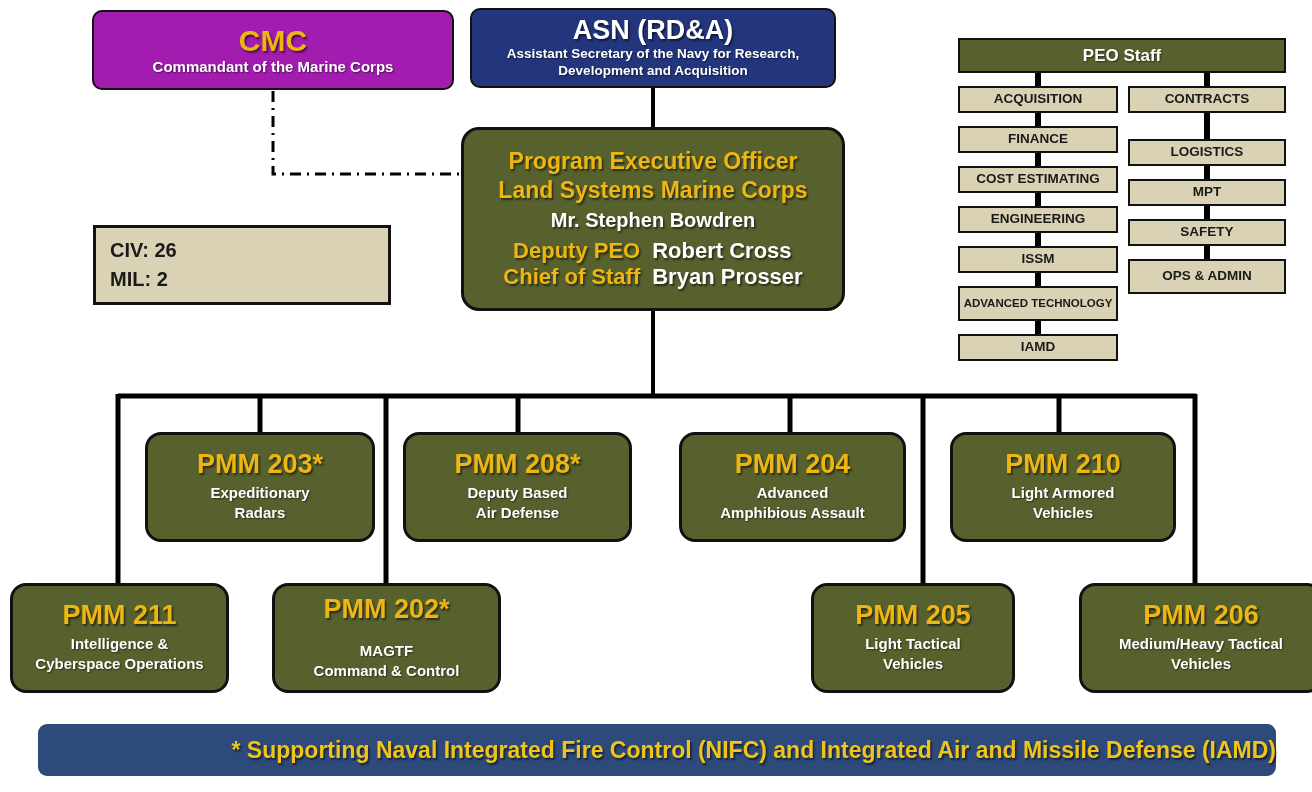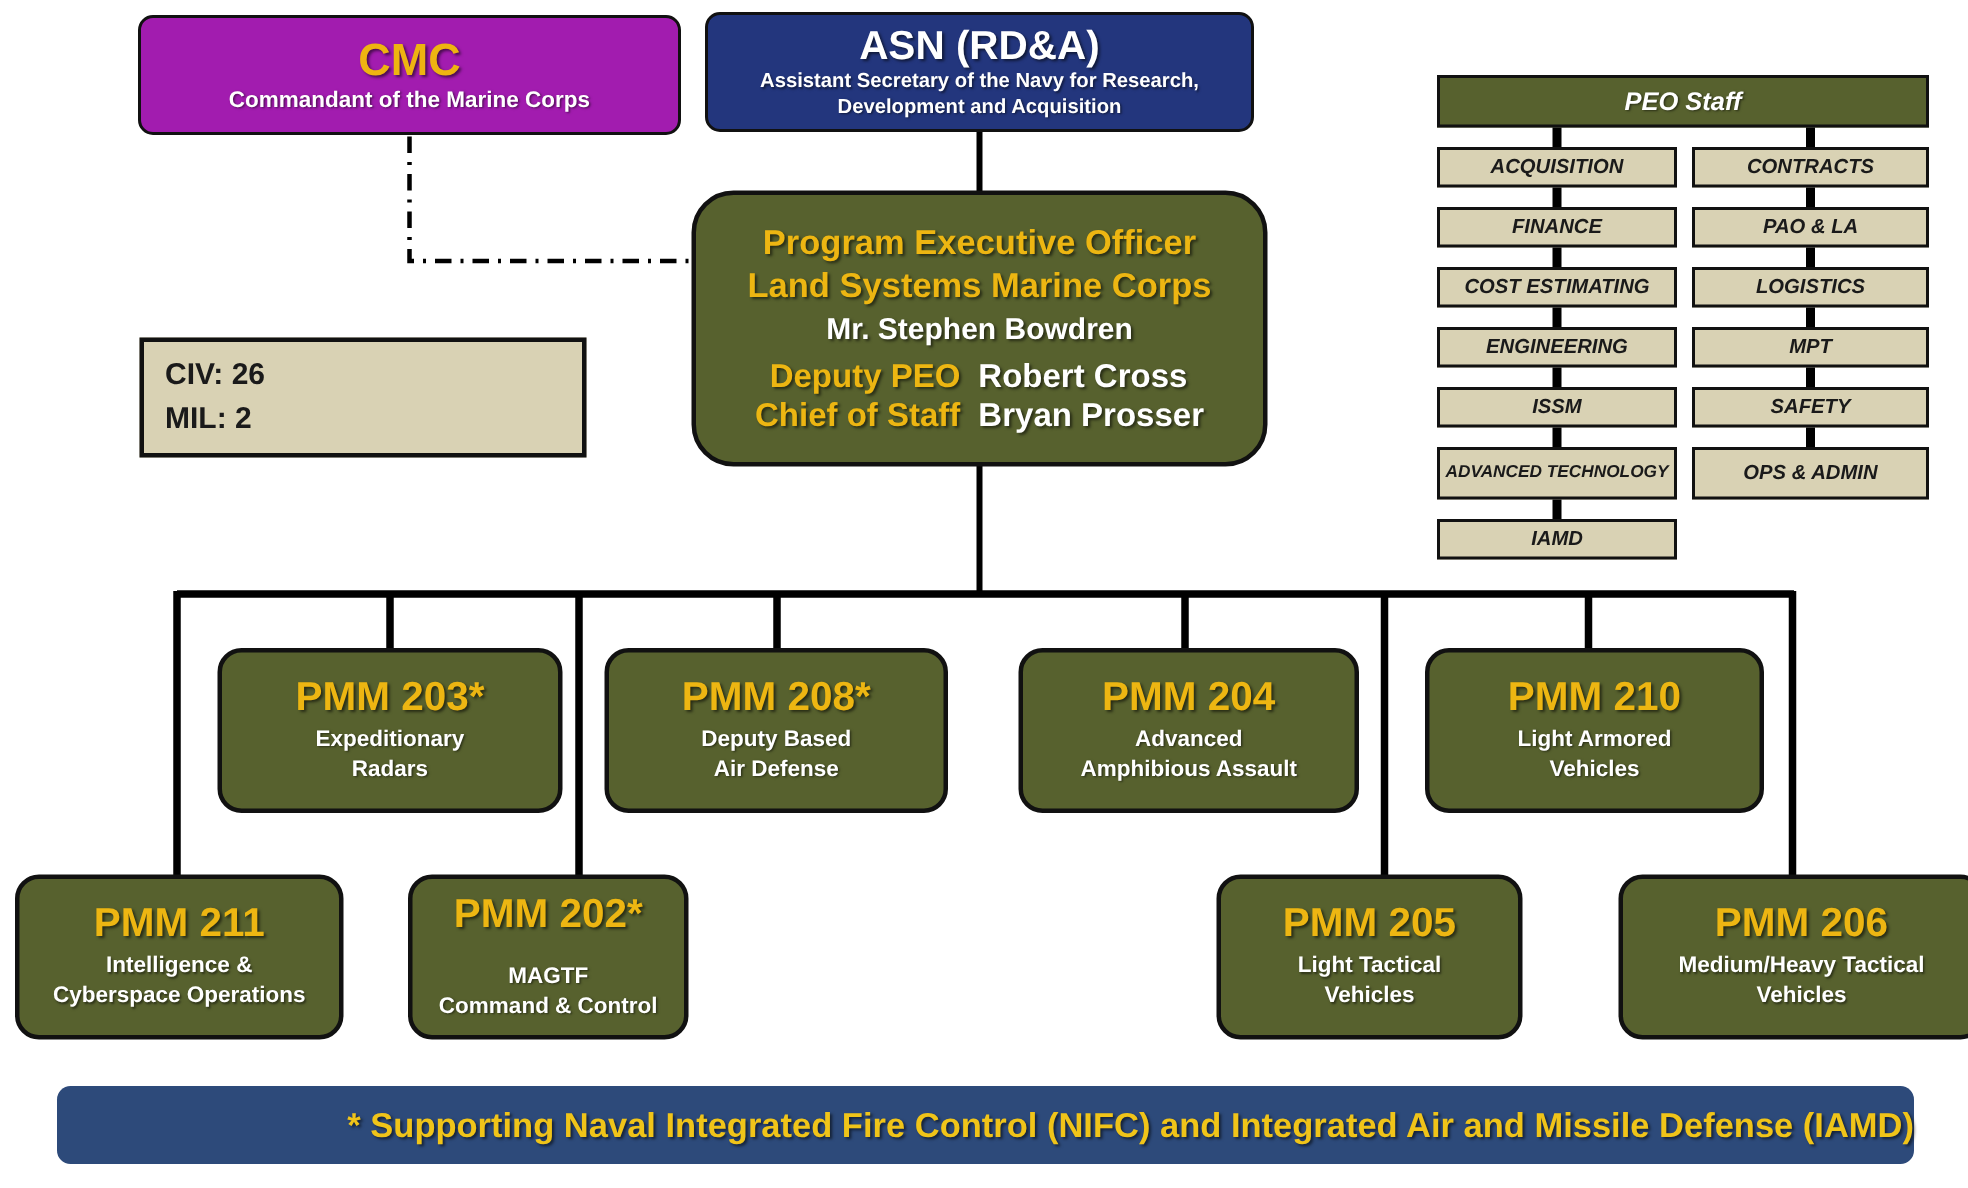--- a/index.html
+++ b/index.html
@@ -14,33 +14,33 @@
        border-radius:10px;display:flex;flex-direction:column;align-items:center;justify-content:center;}
   .cmc-title{color:#eeb411;font-size:30px;font-weight:bold;line-height:1.05;text-shadow:1.5px 1.5px 2px rgba(0,0,0,.55);}
   .cmc-sub{color:#fff;font-size:15px;font-weight:bold;margin-top:2px;text-shadow:1px 1px 1.5px rgba(0,0,0,.5);}
 
   .asn{left:470px;top:8px;width:366px;height:80px;background:#23367d;border:2.5px solid #111;
        border-radius:10px;display:flex;flex-direction:column;align-items:center;justify-content:center;padding:2px 12px;}
   .asn-title{color:#fff;font-size:27px;font-weight:bold;line-height:1.05;text-shadow:1.5px 1.5px 2px rgba(0,0,0,.55);}
   .asn-sub{color:#fff;font-size:13.5px;font-weight:bold;text-align:center;line-height:1.25;margin-top:1px;text-shadow:1px 1px 1.5px rgba(0,0,0,.5);}
 
   .peo{left:461px;top:127px;width:384px;height:184px;background:#57612e;border:3px solid #111;
-       border-radius:28px;display:flex;flex-direction:column;align-items:center;justify-content:center;padding:6px 24px;}
+       border-radius:18px;display:flex;flex-direction:column;align-items:center;justify-content:center;padding:6px 24px;}
   .peo-title{color:#edb612;font-size:23px;font-weight:bold;line-height:1.25;text-align:center;text-shadow:1.5px 1.5px 2px rgba(0,0,0,.55);}
   .peo-name{color:#fff;font-size:20px;font-weight:bold;margin:4px 0 6px 0;text-shadow:1.5px 1.5px 2px rgba(0,0,0,.55);}
   .peo-roles{display:grid;grid-template-columns:auto auto;column-gap:12px;row-gap:0;}
   .peo-role-label{color:#edb612;font-size:22px;font-weight:bold;text-align:right;line-height:1.2;text-shadow:1.5px 1.5px 2px rgba(0,0,0,.55);}
   .peo-role-name{color:#fff;font-size:22px;font-weight:bold;text-align:left;line-height:1.2;text-shadow:1.5px 1.5px 2px rgba(0,0,0,.55);}
 
   .manning{left:93px;top:225px;width:298px;height:80px;background:#d9d2b4;border:3px solid #111;
            display:flex;flex-direction:column;justify-content:flex-start;padding:8px 0 0 14px;}
   .manning div{color:#1a1a1a;font-size:20px;font-weight:600;line-height:1.45;}
 
   
-  .staff{left:958px;top:50px;width:328px;font-style:italic;}
+  .staff{left:958px;top:38px;width:328px;}
   .staff-header{width:328px;height:35px;background:#57612e;border:2.5px solid #111;box-sizing:border-box;
                 display:flex;align-items:center;justify-content:center;color:#fff;font-size:17px;font-weight:bold;
                 text-shadow:1px 1px 1.5px rgba(0,0,0,.5);}
   .staff-cols{display:flex;justify-content:space-between;}
   .staff-col{display:flex;flex-direction:column;align-items:stretch;width:160px;}
   .staff-col.right{width:158px;}
   .stub{width:6px;height:13px;background:#000;margin:0 auto;}
   .staff-box{height:27px;background:#d9d2b4;border:2.5px solid #111;box-sizing:border-box;
              display:flex;align-items:center;justify-content:center;color:#1a1a1a;font-size:13.5px;font-weight:600;
              text-align:center;line-height:1.05;}
@@ -51,21 +51,21 @@
   .pmm{background:#57612e;border:3px solid #111;border-radius:16px;display:flex;flex-direction:column;
        align-items:center;justify-content:center;height:110px;}
   .pmm-code{color:#edb612;font-size:27px;font-weight:bold;line-height:1.1;text-shadow:1.5px 1.5px 2px rgba(0,0,0,.55);}
   .pmm-sub{color:#fff;font-size:15px;font-weight:bold;line-height:1.35;text-align:center;margin-top:3px;text-shadow:1px 1px 1.5px rgba(0,0,0,.5);}
 
   .pmm203{left:145px;top:432px;width:230px;}
   .pmm208{left:403px;top:432px;width:229px;}
   .pmm204{left:679px;top:432px;width:227px;}
   .pmm210{left:950px;top:432px;width:226px;}
   .pmm211{left:10px; top:583px;width:219px;}
-  .pmm202{left:272px;top:583px;width:187px;gap:13px;}
+  .pmm202{left:272px;top:583px;width:229px;gap:13px;}
   .pmm205{left:811px;top:583px;width:204px;}
   .pmm206{left:1079px;top:583px;width:244px;}
 
   
   .banner{left:38px;top:724px;width:1238px;height:52px;background:#2d4a7a;border-radius:9px;
           display:flex;align-items:center;justify-content:flex-end;}
   .banner span{color:#f0c419;font-size:23px;font-weight:bold;text-shadow:1.5px 1.5px 2px rgba(0,0,0,.55);}
 </style>
 </head>
 <body>
@@ -135,21 +135,20 @@
         <div class="staff-box">ISSM</div>
         <div class="stub"></div>
         <div class="staff-box tall small-text">ADVANCED TECHNOLOGY</div>
         <div class="stub"></div>
         <div class="staff-box">IAMD</div>
       </div>
       <div class="staff-col right">
         <div class="stub"></div>
         <div class="staff-box">CONTRACTS</div>
         <div class="stub"></div>
-        <div class="staff-box">PAO &amp; LA</div>
         <div class="stub"></div>
         <div class="staff-box">LOGISTICS</div>
         <div class="stub"></div>
         <div class="staff-box">MPT</div>
         <div class="stub"></div>
         <div class="staff-box">SAFETY</div>
         <div class="stub"></div>
         <div class="staff-box tall">OPS &amp; ADMIN</div>
       </div>
     </div>

